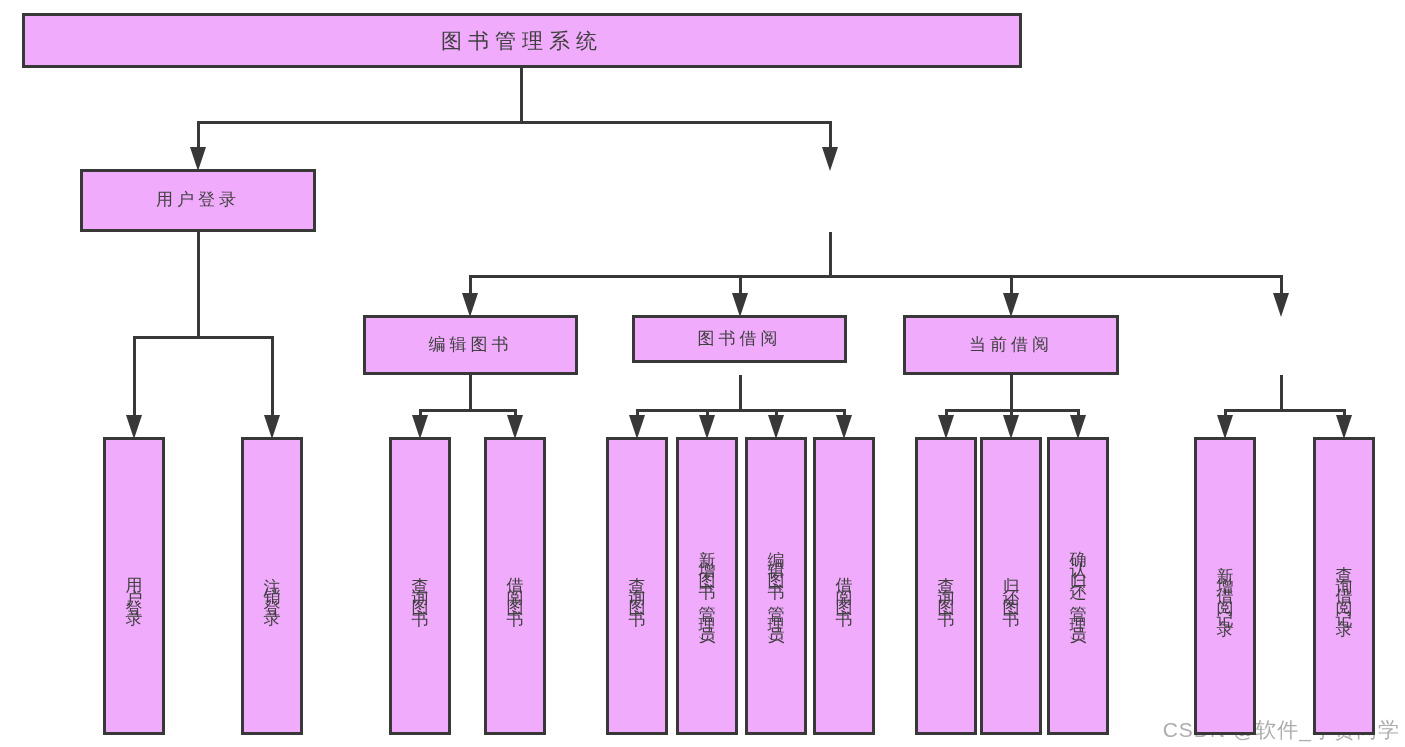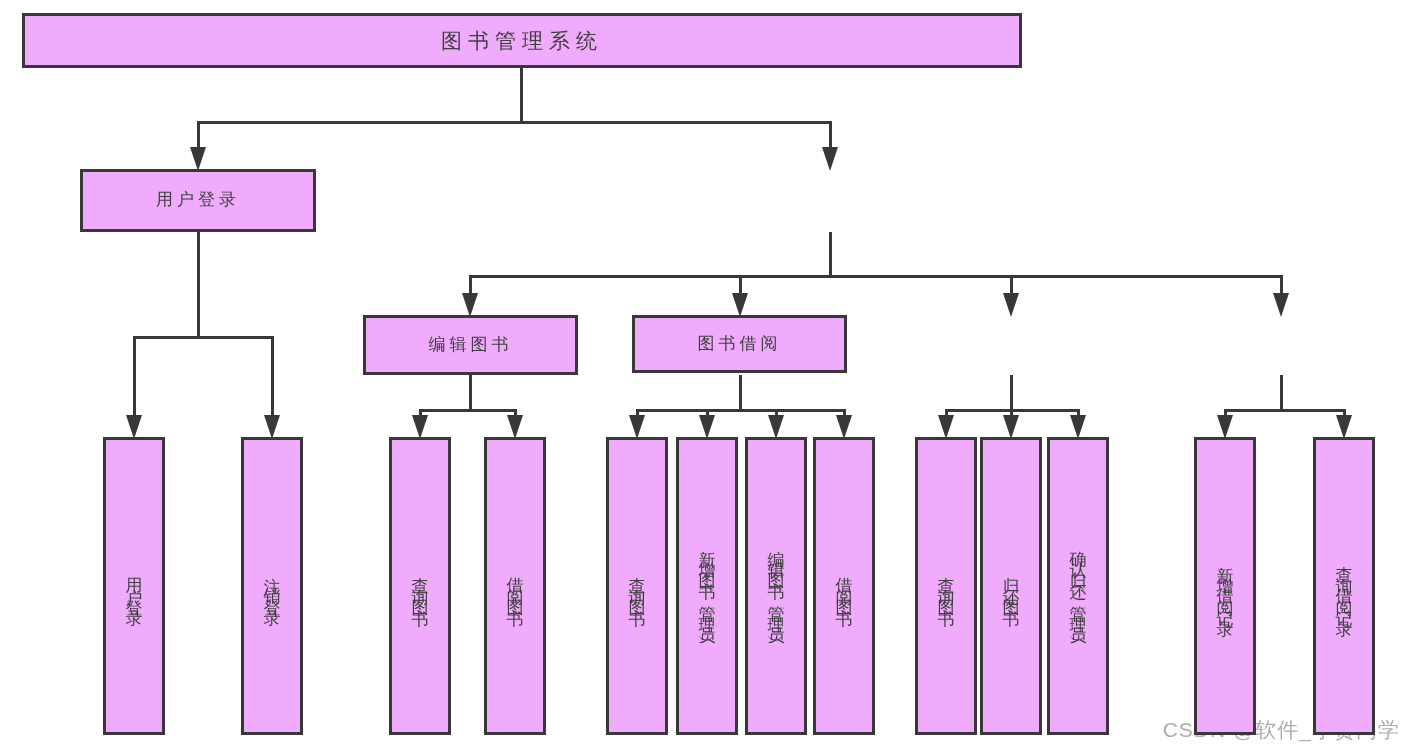--- a/index.html
+++ b/index.html
@@ -91,22 +91,25 @@
     <div class="arrow" style="left: 1336px; top: 415px; border-left-width: 8px; border-right-width: 8px; border-top-width: 24px;"></div>
     <div class="node root" style="left: 22px; top: 13px; width: 1000px; height: 55px;">
       <span class="lbl">图书管理系统</span>
     </div>
     <div class="node" style="left: 80px; top: 169px; width: 236px; height: 63px;">
       <span class="lbl">用户登录</span>
     </div>
     <div class="node" style="left: 363px; top: 315px; width: 215px; height: 60px;">
       <span class="lbl">编辑图书</span>
     </div>
-    <div class="node" style="left: 632px; top: 315px; width: 215px; height: 58px; text-align: center;">
+    <div class="node" style="left: 632px; top: 315px; width: 215px; height: 48px; text-align: center;">
       <span class="lbl">图书借阅</span>
+    </div>
+    <div class="node" style="left: 903px; top: 315px; width: 216px; height: 60px;">
+      <span class="lbl">当前借阅</span>
     </div>
     <div class="node vertical" style="left: 103px; top: 437px; width: 62px; height: 298px;">
       <span class="lbl">用户登录</span>
     </div>
     <div class="node vertical" style="left: 241px; top: 437px; width: 62px; height: 298px;">
       <span class="lbl">注销登录</span>
     </div>
     <div class="node vertical" style="left: 389px; top: 437px; width: 62px; height: 298px;">
       <span class="lbl">查询图书</span>
     </div>

